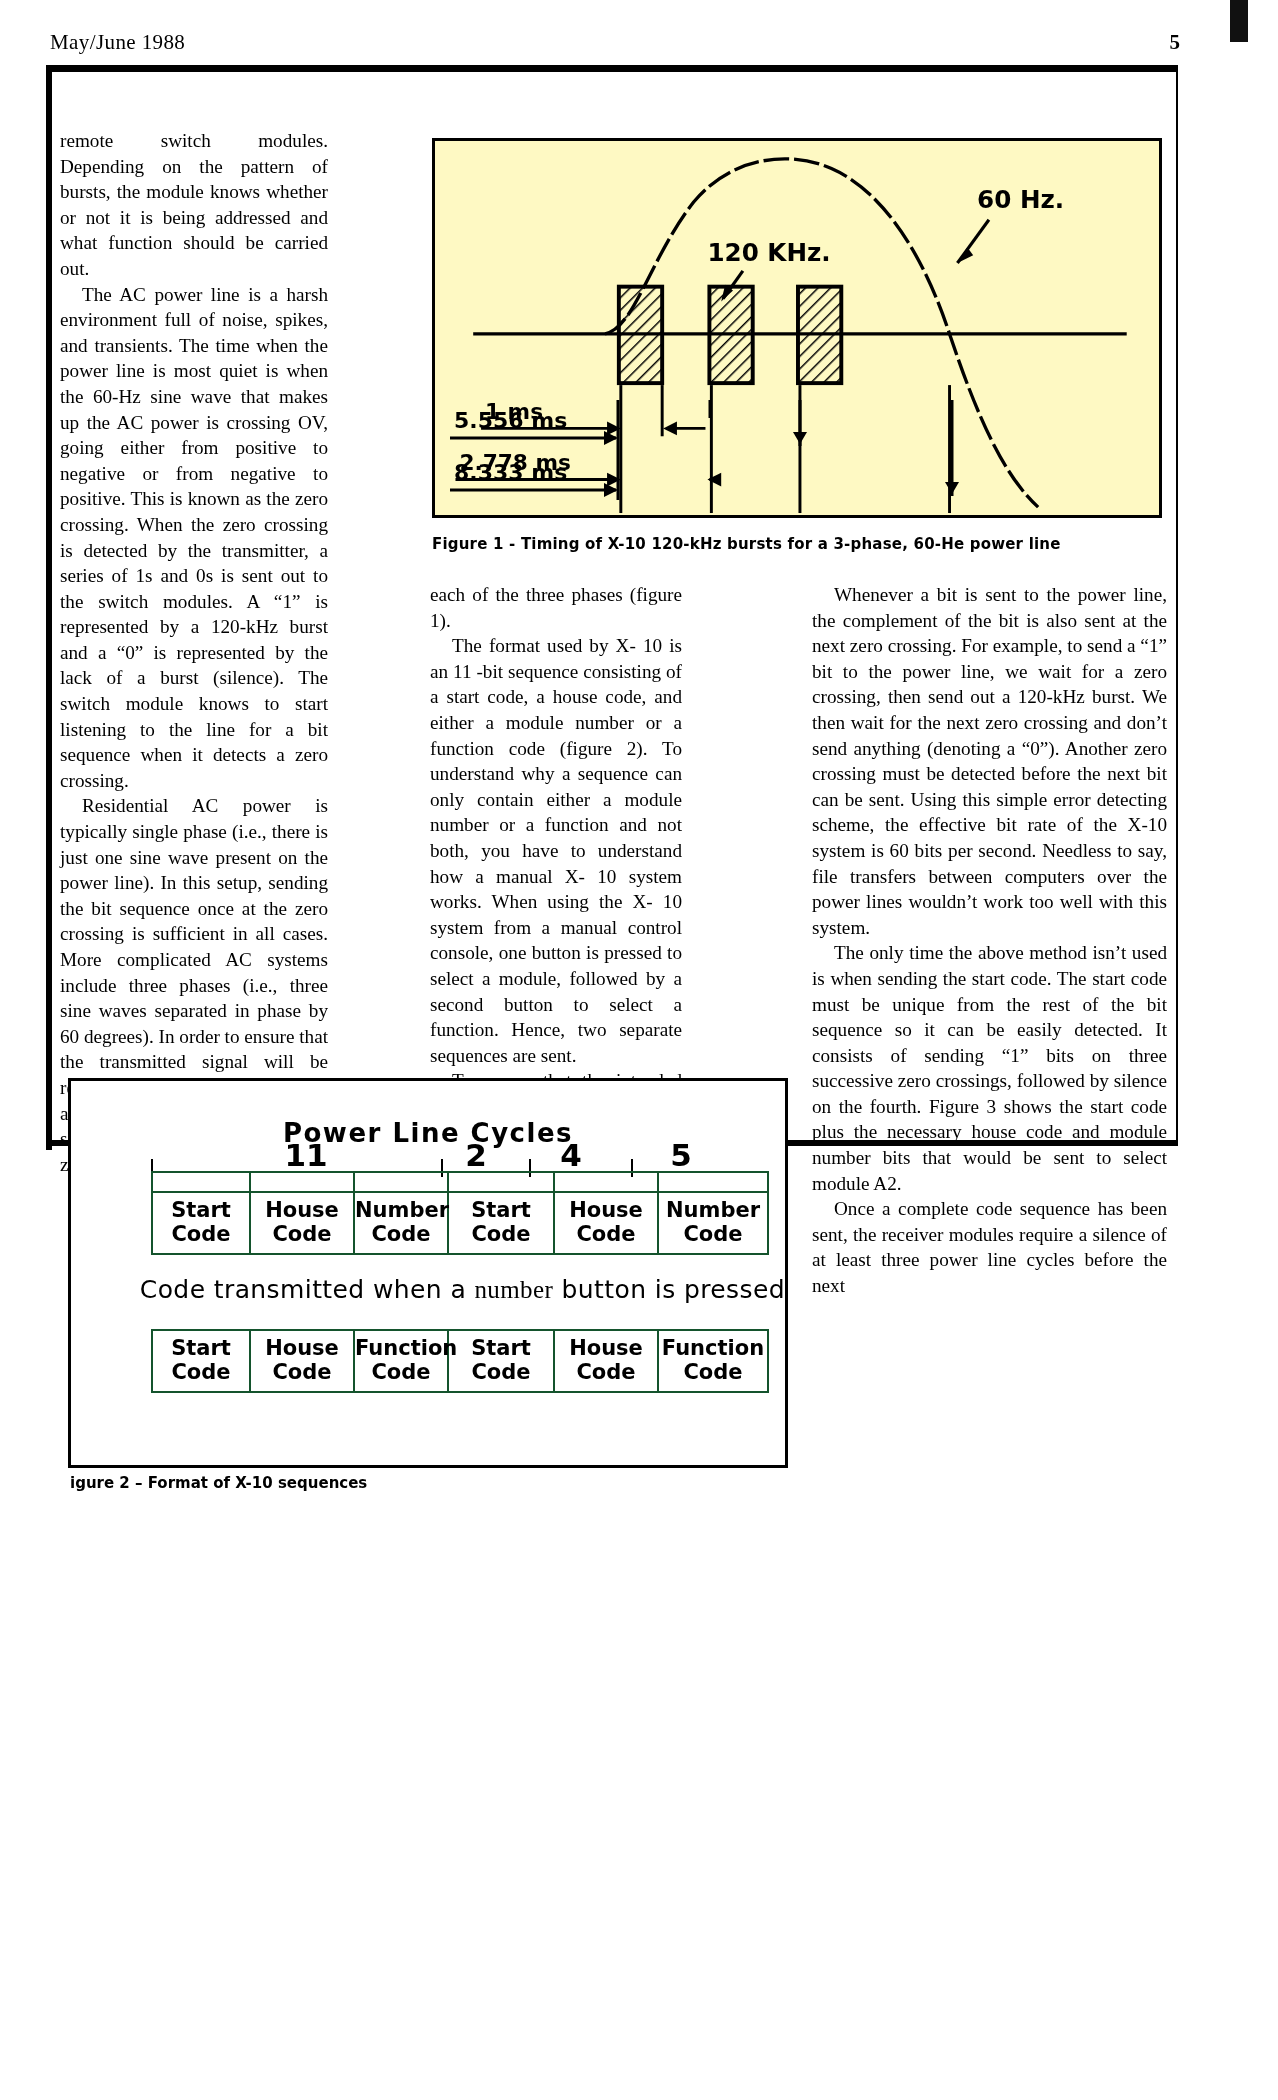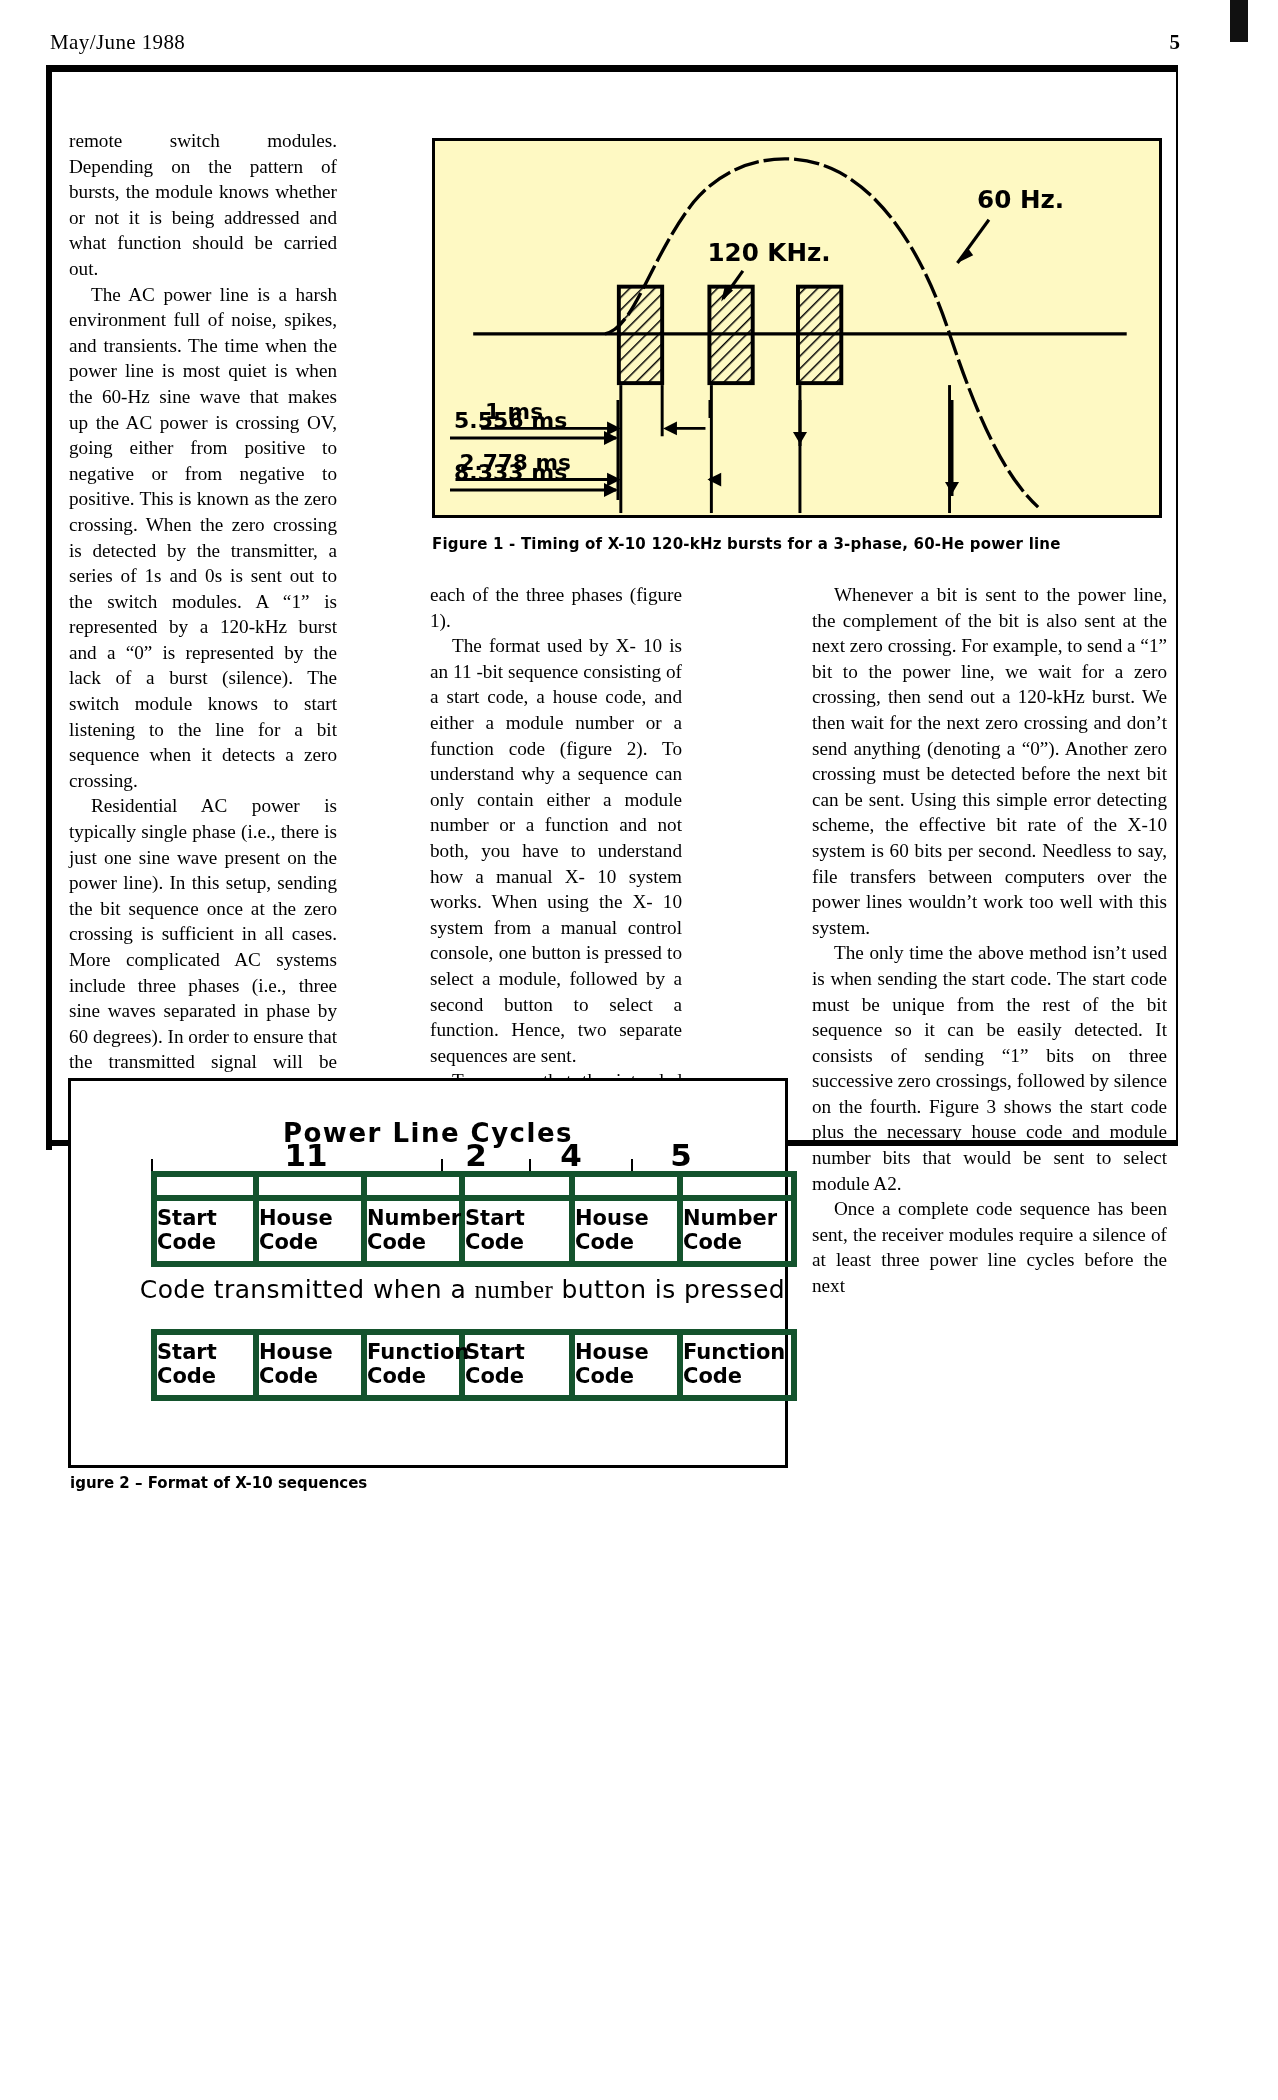--- a/index.html
+++ b/index.html
@@ -94,21 +94,21 @@
     hyphens: none;
   }
   .col p {
     margin: 0;
     text-indent: 22px;
   }
   .col p.noindent {
     text-indent: 0;
   }
 
-  #col1 { left: 69px;  top: 128px; width: 268px; }
+  #col1 { left: 60px;  top: 128px; width: 268px; }
   #col2 { left: 430px; top: 582px; width: 252px; }
   #col3 { left: 812px; top: 582px; width: 355px; }
 
   
   .fig1-box {
     position: absolute;
     left: 432px;
     top: 138px;
     width: 730px;
     height: 380px;
@@ -165,22 +165,22 @@
   .cycle-nums span {
     position: absolute;
     transform: translateX(-50%);
   }
   .seq-table {
     position: absolute;
     border-collapse: collapse;
     table-layout: fixed;
   }
   .seq-table td {
-    border: 6px solid #14532d;
-    text-align: left;
+    border: 2px solid #14532d;
+    text-align: center;
     font-family: "DejaVu Sans", "Liberation Sans", sans-serif;
     font-weight: bold;
     font-size: 21px;
     line-height: 24px;
     padding: 5px 0 7px 0;
     white-space: nowrap;
   }
   #tbl1 { left: 80px; top: 90px; width: 604px; }
   #tbl1 tr.spacer td { height: 18px; padding: 0; border-bottom: 1px solid #000;}
   #tbl2 { left: 80px; top: 248px; width: 604px; }

